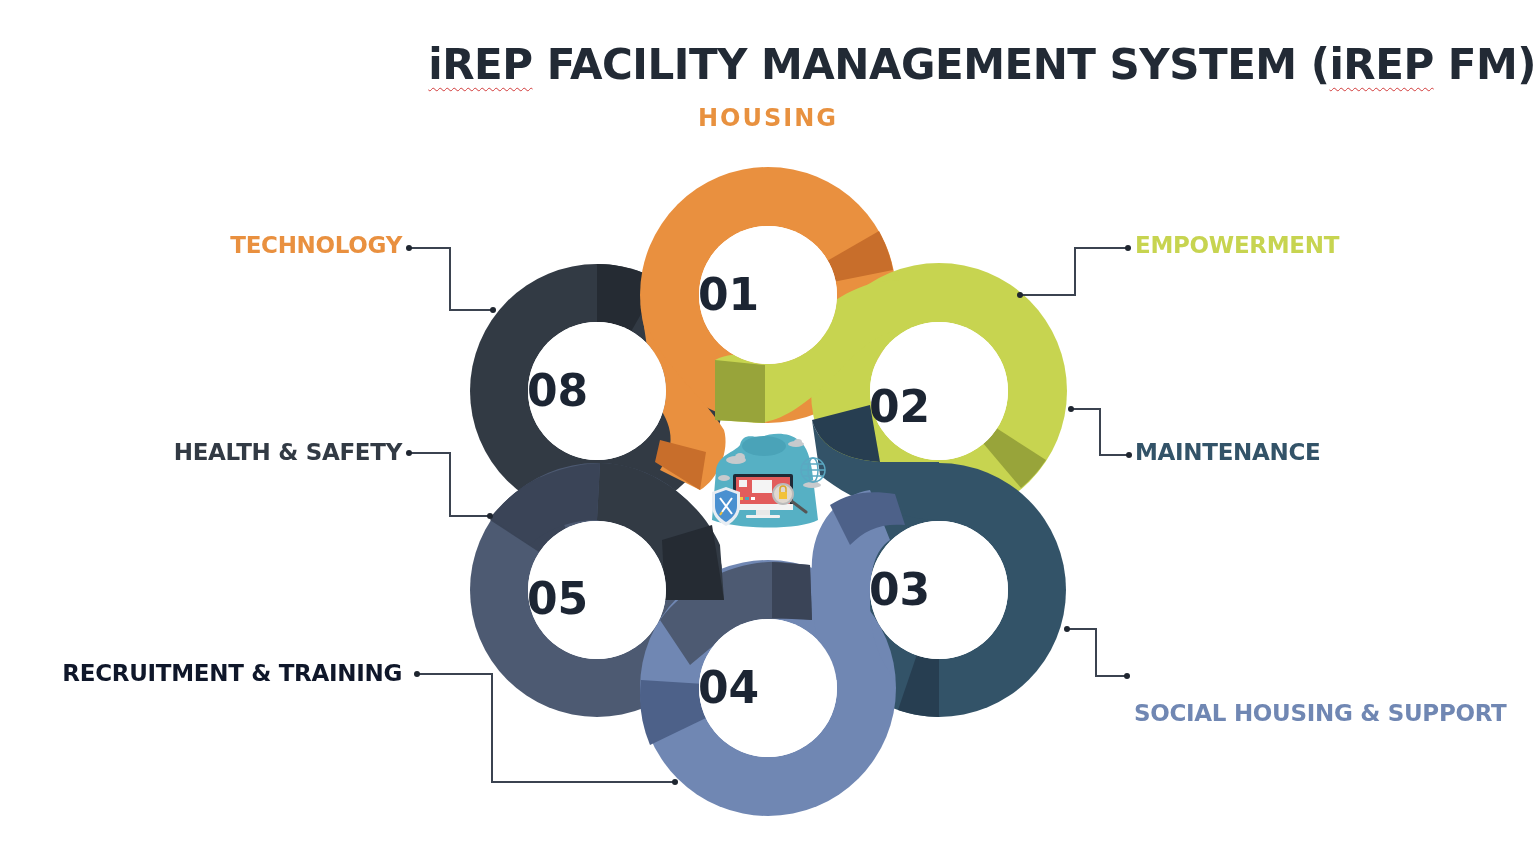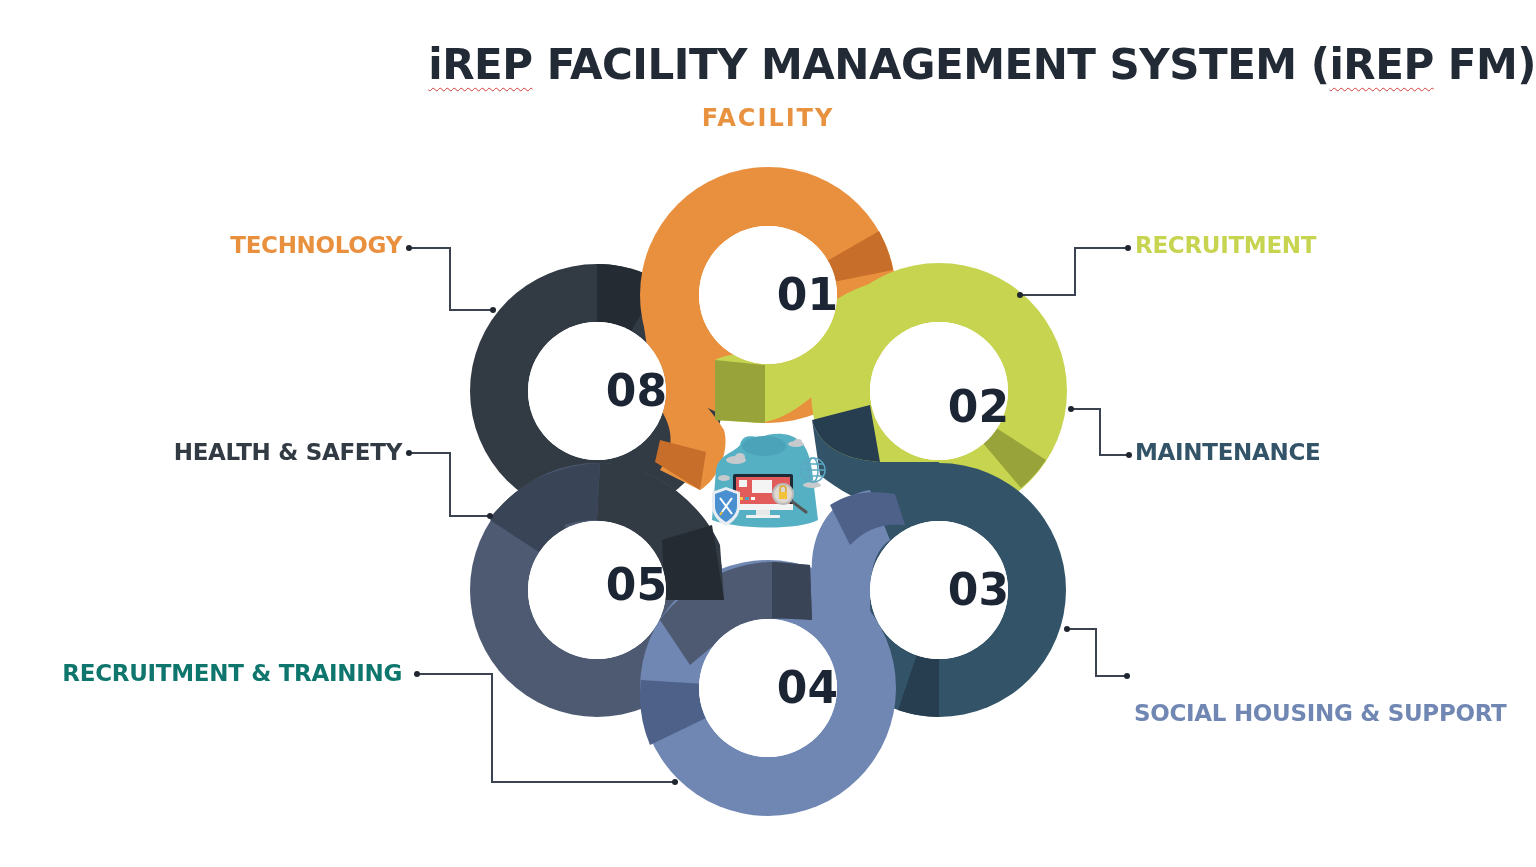--- a/index.html
+++ b/index.html
@@ -15,29 +15,29 @@
     font-family: "DejaVu Sans", sans-serif; font-weight: bold; font-size: 24px;
     color: #e8913f; letter-spacing: 2px;
   }
   svg.diagram { position: absolute; left: 0; top: 0; }
   .label {
     position: absolute; font-family: "DejaVu Sans", sans-serif; font-weight: bold;
     font-size: 23px; white-space: nowrap; letter-spacing: -0.3px;
   }
   .label.left { text-align: center; }
   .num {
-    position: absolute; width: 140px; height: 60px; text-align: right; line-height: 60px;
+    position: absolute; width: 140px; height: 60px; text-align: left; line-height: 60px;
     font-family: "DejaVu Sans", sans-serif; font-weight: bold; font-size: 44px; color: #1c2533;
   }
 </style>
 </head>
 <body>
 
 <div class="title"><span class="sq">iREP</span><span> FACILITY MANAGEMENT SYSTEM (</span><span class="sq">iREP</span><span> FM)</span></div>
-<div class="subtitle">FACILITY</div>
+<div class="subtitle">HOUSING</div>
 
 <svg class="diagram" width="1536" height="867" viewBox="0 0 1536 867">
   <defs>
     <mask id="m01">
         <rect width="1536" height="867" fill="white"></rect>
         <circle cx="768" cy="295" r="69" fill="black"></circle>
       </mask>
     <mask id="m02">
         <rect width="1536" height="867" fill="white"></rect>
         <circle cx="939" cy="391" r="69" fill="black"></circle>
@@ -214,21 +214,21 @@
     <polyline points="1067,629 1096,629 1096,676 1127,676"></polyline>
   </g>
   <circle cx="1067" cy="629" r="3" fill="#1f2630"></circle>
     <circle cx="1127" cy="676" r="3" fill="#1f2630"></circle>
 </svg>
 
 <div class="num" style="left:698px; top:265px;">01</div>
 <div class="num" style="left:869px; top:361px;margin-top:16px;">02</div>
 <div class="num" style="left:869px; top:560px;">03</div>
 <div class="num" style="left:698px; top:658px;">04</div>
-<div class="num" style="left:527px; top:555px;">05</div>
+<div class="num" style="left:527px; top:569px;">05</div>
 <div class="num" style="left:527px; top:361px;">08</div>
 
 <div class="label left" style="right:1134px; top:232px; color:#e9903f;">TECHNOLOGY</div>
-<div class="label" style="left:1135px; top:232px; color:#c7d450;">RECRUITMENT</div>
+<div class="label" style="left:1135px; top:232px; color:#c7d450;">EMPOWERMENT</div>
 <div class="label" style="left:1135px; top:439px; color:#335368;">MAINTENANCE</div>
 <div class="label" style="left:1134px; top:700px; color:#7087b3;">SOCIAL HOUSING &amp; SUPPORT</div>
-<div class="label left" style="right:1134px; top:660px; color:#0f766e;">RECRUITMENT &amp; TRAINING</div>
+<div class="label left" style="right:1134px; top:660px; color:#0f172a;">RECRUITMENT &amp; TRAINING</div>
 <div class="label left" style="right:1134px; top:439px; color:#323a44;">HEALTH &amp; SAFETY</div>
 
 </body></html>

